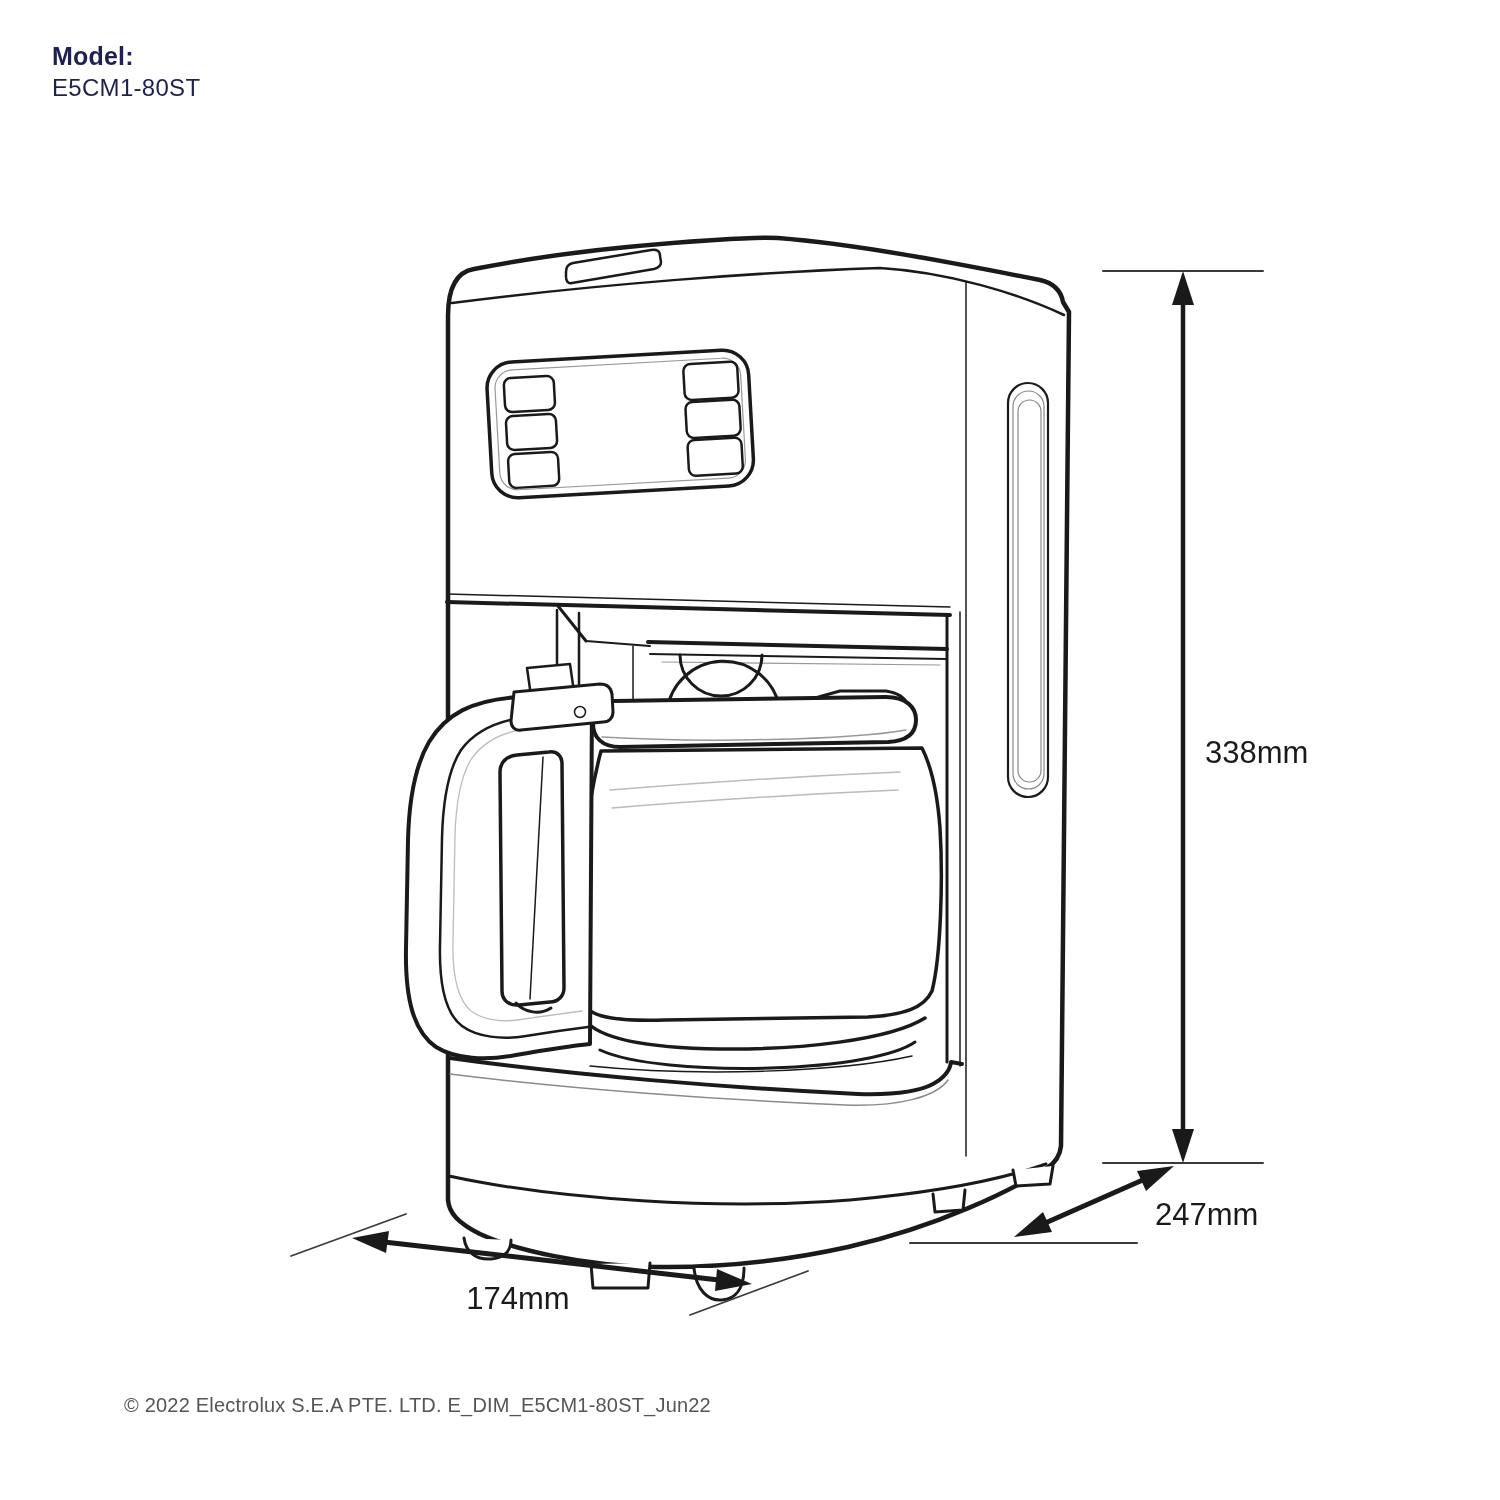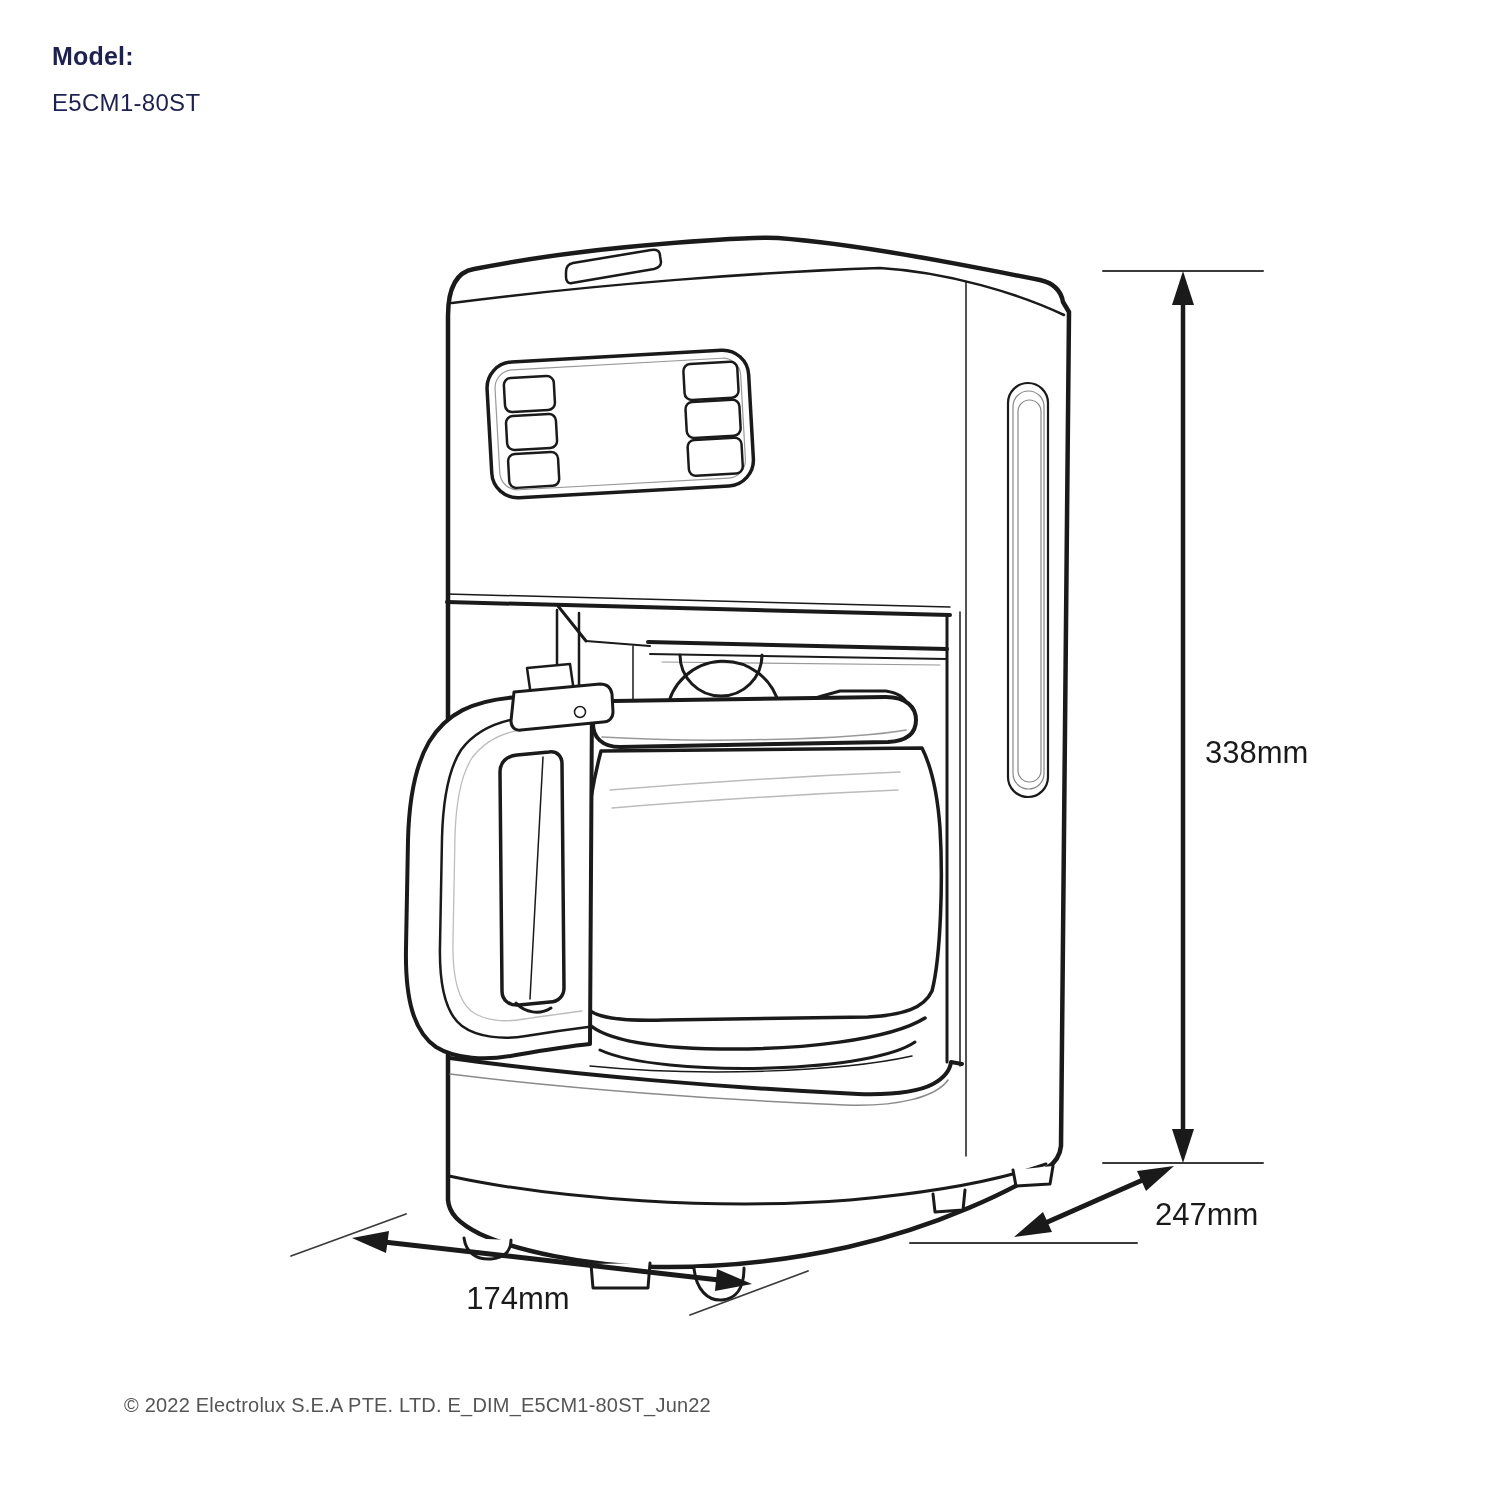--- a/index.html
+++ b/index.html
@@ -7,21 +7,21 @@
     position:relative;
     width:1349px;height:1500px;
     background:#ffffff;
     font-family:"Liberation Sans", sans-serif;
     overflow:hidden;
   }
   .model-block{
     position:absolute;left:52px;top:42px;color:#1e2150;line-height:1.15;
   }
   .model-label{font-weight:bold;font-size:25px;letter-spacing:.2px;}
-  .model-number{font-weight:normal;font-size:24px;margin-top:18px;letter-spacing:.3px;}
+  .model-number{font-weight:normal;font-size:24px;margin-top:3px;letter-spacing:.3px;}
   .copyright{
     position:absolute;left:124px;top:1394px;
     font-size:20px;color:#555555;letter-spacing:.2px;
   }
   svg text{font-family:"Liberation Sans", sans-serif;}
   .dim-text{font-size:31px;fill:#1a1a1a;}
 </style>
 </head>
 <body>
 

